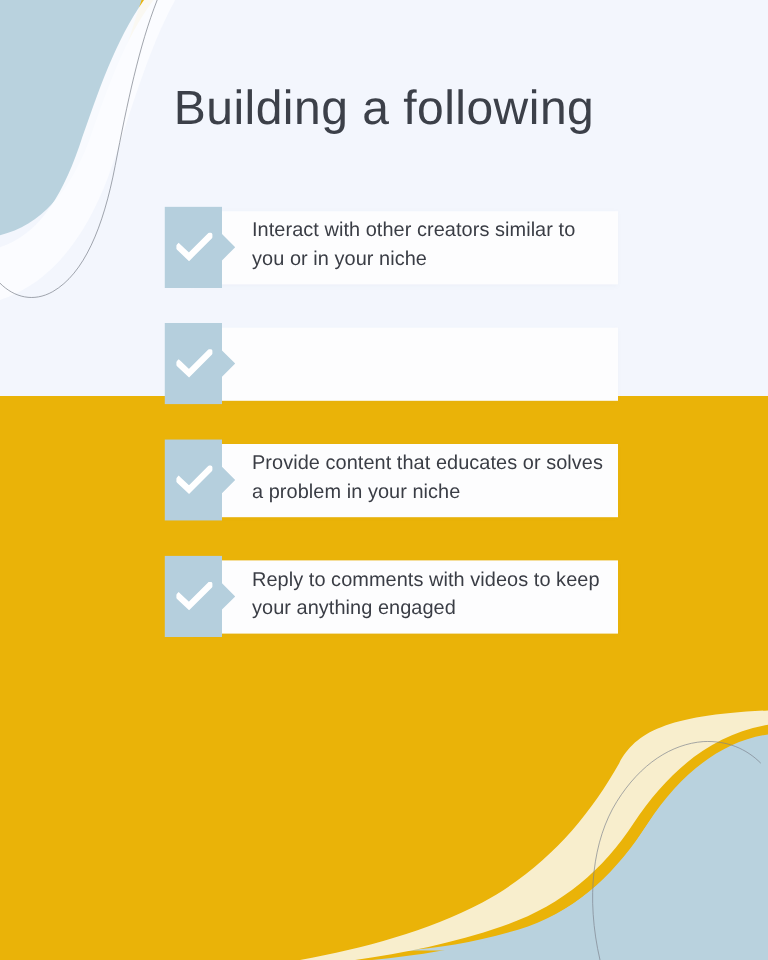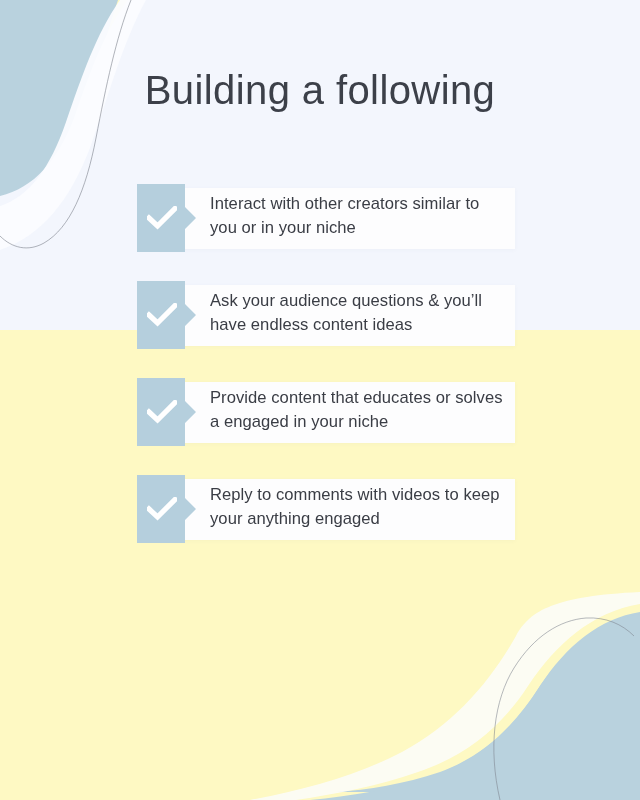--- a/index.html
+++ b/index.html
@@ -11,21 +11,21 @@
     height: 800px;
     overflow: hidden;
     font-family: "Liberation Sans", sans-serif;
     background: #f3f6fd;
   }
 
   #poster {
     position: relative;
     width: 640px;
     height: 800px;
-    background: #fef9c3;
+    background: #eab308;
     overflow: hidden;
   }
 
   
   .bg-layer {
     position: absolute;
     inset: 0;
     width: 640px;
     height: 800px;
     pointer-events: none;
@@ -42,21 +42,21 @@
     font-weight: 300;
     letter-spacing: 0.4px;
     color: #3c4049;
     line-height: 1.2;
     white-space: nowrap;
   }
 
   
   .checklist {
     position: absolute;
-    top: 184px;
+    top: 172px;
     left: 137px;
     width: 380px;
   }
 
   .check-row {
     position: relative;
     height: 68px;
     margin-bottom: 29px;
   }
   .check-row:last-child { margin-bottom: 0; }
@@ -146,31 +146,30 @@
       <div class="row-text">Interact with other creators similar to you or in your niche</div>
     </div>
 
     <div class="check-row">
       <div class="card"></div>
       <div class="checkbox">
         <svg width="30" height="24" viewBox="0 0 30 24">
           <path d="M2,12 L10.5,20 L28,2.5" fill="none" stroke="#ffffff" stroke-width="5.2" stroke-linecap="square" stroke-linejoin="miter"></path>
         </svg>
       </div>
-      <div class="row-text">Ask your audience questions &amp; you’ll have endless content ideas</div>
     </div>
 
     <div class="check-row">
       <div class="card"></div>
       <div class="checkbox">
         <svg width="30" height="24" viewBox="0 0 30 24">
           <path d="M2,12 L10.5,20 L28,2.5" fill="none" stroke="#ffffff" stroke-width="5.2" stroke-linecap="square" stroke-linejoin="miter"></path>
         </svg>
       </div>
-      <div class="row-text">Provide content that educates or solves a engaged in your niche</div>
+      <div class="row-text">Provide content that educates or solves a problem in your niche</div>
     </div>
 
     <div class="check-row">
       <div class="card"></div>
       <div class="checkbox">
         <svg width="30" height="24" viewBox="0 0 30 24">
           <path d="M2,12 L10.5,20 L28,2.5" fill="none" stroke="#ffffff" stroke-width="5.2" stroke-linecap="square" stroke-linejoin="miter"></path>
         </svg>
       </div>
       <div class="row-text">Reply to comments with videos to keep your anything engaged</div>

